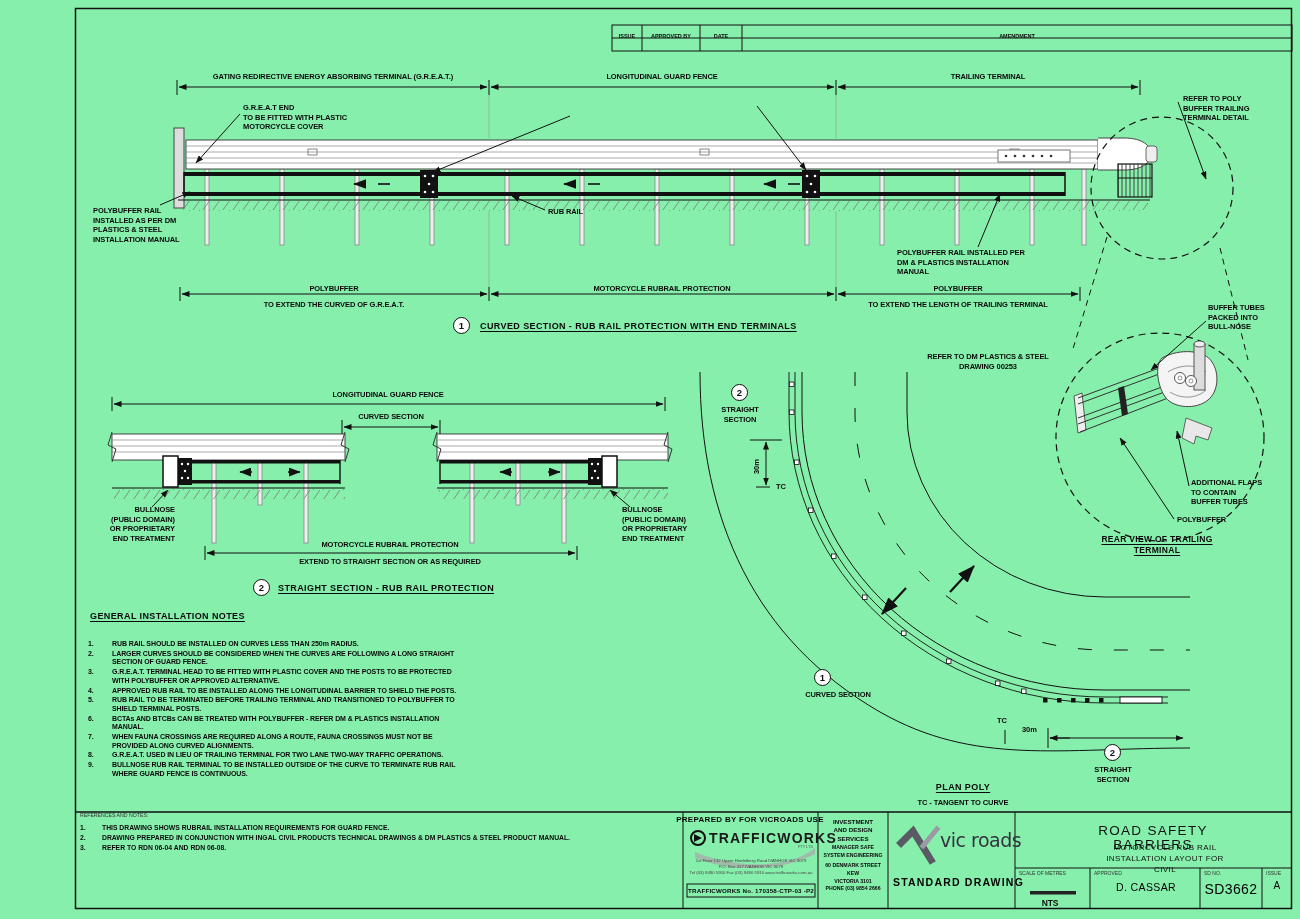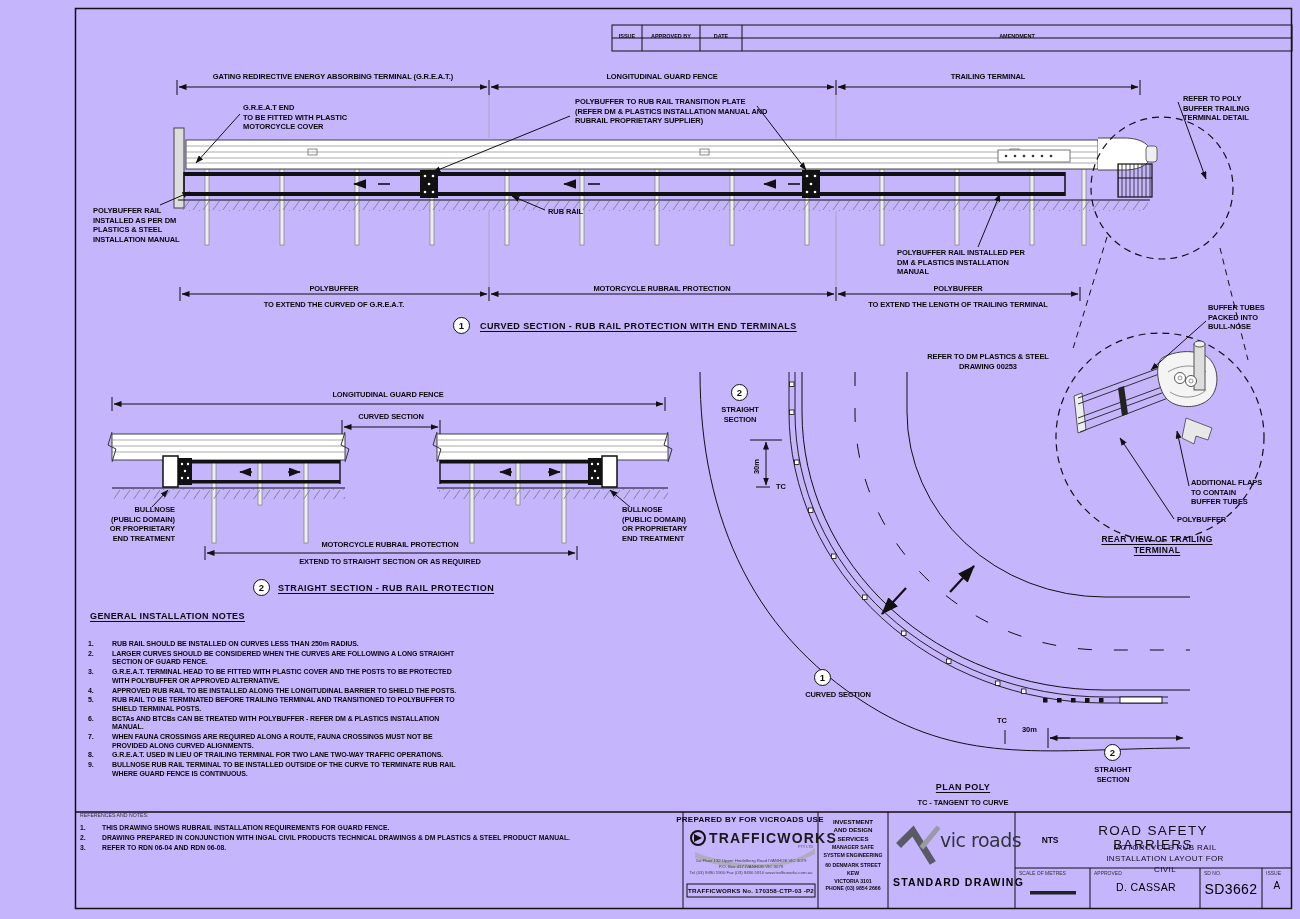--- a/index.html
+++ b/index.html
@@ -1,17 +1,17 @@
 <!DOCTYPE html>
 <html><head>
 <meta charset="utf-8">
 <style>
   html,body{margin:0;padding:0;background:#fff;}
   body{width:1300px;height:919px;position:relative;font-family:"Liberation Sans",sans-serif;overflow:hidden;}
-  #sheet{position:absolute;inset:0;background:#c4b5fd;}
+  #sheet{position:absolute;inset:0;background:#86efac;}
   svg.lw{position:absolute;left:0;top:0;}
   .lb{position:absolute;color:#0a0a0a;font:700 7.5px/1.28 "Liberation Sans",sans-serif;letter-spacing:-0.1px;white-space:pre-line;}
   .c{transform:translateX(-50%);text-align:center;}
   .rt{text-align:right;}
   .u{text-decoration:underline;text-underline-offset:2px;}
   .t9{font-size:9px;letter-spacing:.4px;}
   .t85{font-size:8.5px;letter-spacing:.3px;}
   .small{font:700 5.5px/1.1 "Liberation Sans",sans-serif;letter-spacing:0;}
   .tiny{font:400 4.3px/1.35 "Liberation Sans",sans-serif;color:#444;letter-spacing:0;}
   .circ{position:absolute;width:17px;height:17px;border:1.4px solid #111;border-radius:50%;display:flex;align-items:center;justify-content:center;font:700 9.5px "Liberation Sans",sans-serif;color:#111;background:#fff;box-sizing:border-box;}
@@ -379,23 +379,20 @@
 <div class="lb small c" style="left:721px;top:33px">DATE</div>
 <div class="lb small c" style="left:1017px;top:33px">AMENDMENT</div>
 
 <div class="lb c" style="left:333px;top:72px">GATING REDIRECTIVE ENERGY ABSORBING TERMINAL (G.R.E.A.T.)</div>
 <div class="lb c" style="left:662px;top:72px">LONGITUDINAL GUARD FENCE</div>
 <div class="lb c" style="left:988px;top:72px">TRAILING TERMINAL</div>
 
 <div class="lb" style="left:243px;top:103px">G.R.E.A.T END
 TO BE FITTED WITH PLASTIC
 MOTORCYCLE COVER</div>
-<div class="lb" style="left:575px;top:97px">POLYBUFFER TO RUB RAIL TRANSITION PLATE
-(REFER DM &amp; PLASTICS INSTALLATION MANUAL AND
-RUBRAIL PROPRIETARY SUPPLIER)</div>
 <div class="lb" style="left:1183px;top:94px">REFER TO POLY
 BUFFER TRAILING
 TERMINAL DETAIL</div>
 <div class="lb" style="left:93px;top:206px">POLYBUFFER RAIL
 INSTALLED AS PER DM
 PLASTICS &amp; STEEL
 INSTALLATION MANUAL</div>
 <div class="lb" style="left:548px;top:207px">RUB RAIL</div>
 <div class="lb" style="left:897px;top:248px">POLYBUFFER RAIL INSTALLED PER
 DM &amp; PLASTICS INSTALLATION
@@ -526,21 +523,21 @@
 PHONE (03) 9854 2666</div>
 
 <div class="vrlogo" style="position:absolute;left:940px;top:831px">vic roads</div>
 <div class="std" style="position:absolute;left:893px;top:877px">STANDARD DRAWING</div>
 
 <div class="ttl c" style="position:absolute;left:1153px;top:824px">ROAD SAFETY BARRIERS</div>
 <div class="sub c" style="position:absolute;left:1153px;top:842px">MOTORCYCLE RUB RAIL</div>
 <div class="sub c" style="position:absolute;left:1153px;top:853px">INSTALLATION LAYOUT FOR CIVIL</div>
 
 <div class="lb" style="left:1019px;top:870px;font-size:5px;font-weight:400;color:#333;letter-spacing:0">SCALE OF METRES</div>
-<div class="lb c" style="left:1050px;top:835px;font-size:8.5px">NTS</div>
+<div class="lb c" style="left:1050px;top:898px;font-size:8.5px">NTS</div>
 <div class="lb" style="left:1094px;top:870px;font-size:5px;font-weight:400;color:#333;letter-spacing:0">APPROVED</div>
 <div class="cellv c" style="position:absolute;left:1146px;top:882px">D. CASSAR</div>
 <div class="lb" style="left:1204px;top:870px;font-size:5px;font-weight:400;color:#333;letter-spacing:0">SD NO.</div>
 <div class="cellv c" style="position:absolute;left:1231px;top:882px;font-size:14px">SD3662</div>
 <div class="lb" style="left:1266px;top:870px;font-size:5px;font-weight:400;color:#333;letter-spacing:0">ISSUE</div>
 <div class="cellv c" style="position:absolute;left:1277px;top:881px;font-size:10px">A</div>
 
 </div>
 
 </body></html>

